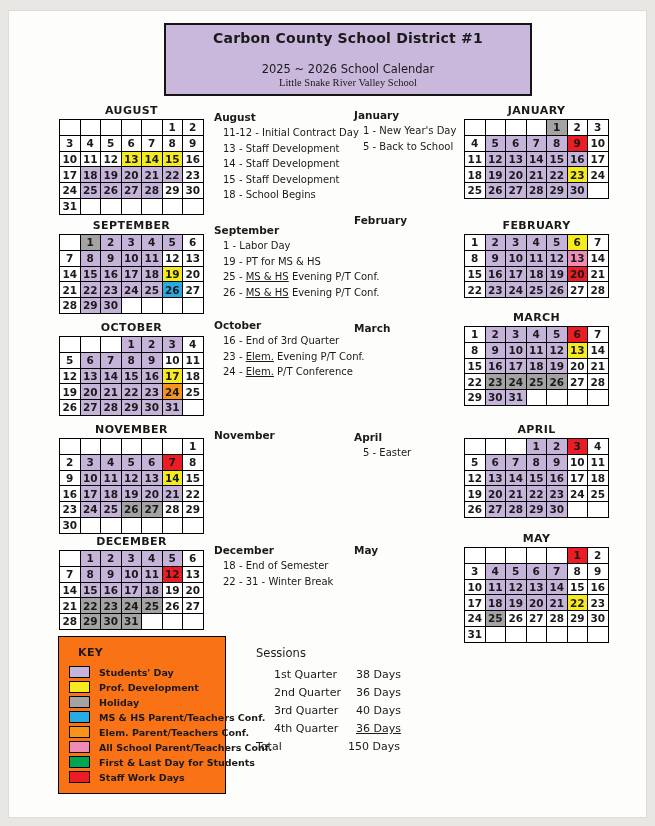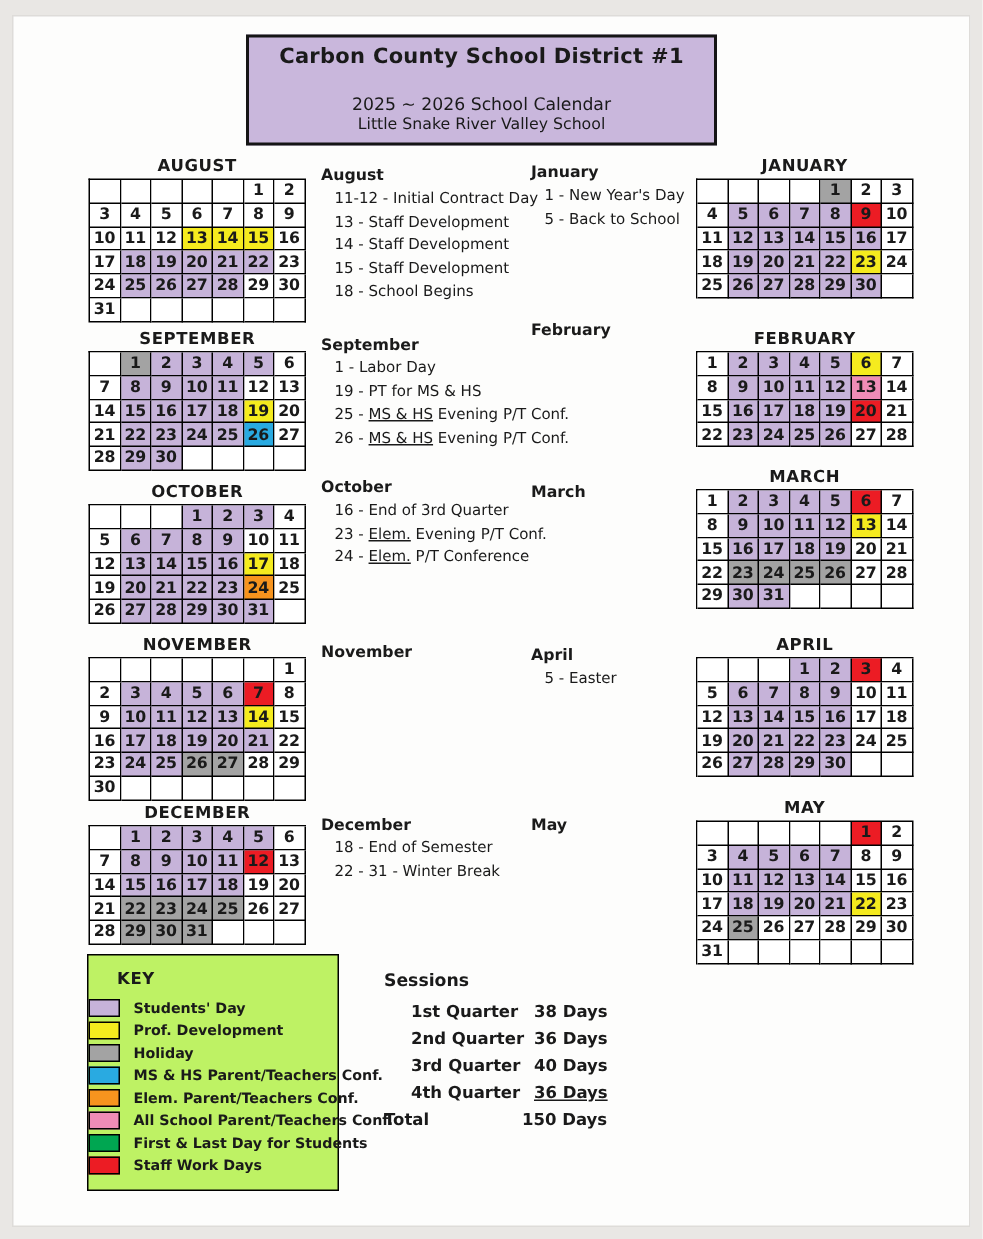--- a/index.html
+++ b/index.html
@@ -9,27 +9,27 @@
     font-family:"DejaVu Sans", sans-serif;
     color:#1a1a1a;
     position:relative;
   }
   .page {
     position:absolute; left:8px; top:10px; width:639px; height:808px;
     background:#fdfdfc; border:1px solid #dedcd9;
   }
   
   .header-box {
-    position:absolute; left:155px; top:12px; width:314px;
+    position:absolute; left:155px; top:12px; width:368px;
     background:#c9b7dc; border:2px solid #151515;
     text-align:center; padding:5px 2px 6px 2px;
   }
   .header-line1 { font-weight:bold; font-size:14px; letter-spacing:.2px; }
   .header-line2 { font-size:11.5px; margin-top:16px; }
-  .header-line3 { font-size:10.5px; margin-top:1px; }
+  .header-line3 { font-size:10.5px; margin-top:1px;font-family:Liberation Serif, serif; }
 
   
   .month { position:absolute; width:147px; text-align:center; }
   .mtitle { font-weight:bold; font-size:11px; letter-spacing:.4px; margin-bottom:2px; }
   .grid {
     display:grid; grid-template-columns:repeat(7,20.5px); grid-auto-rows:15.8px;
     border-top:1.5px solid #000; border-left:1.5px solid #000;
     width:145px; margin:0 auto;
   }
   .cell {
@@ -49,29 +49,29 @@
   .note-line { font-size:10px; margin:0 0 4.5px 9px; }
   .u { text-decoration:underline; }
   #n0{left:205px;top:100px} #n1{left:205px;top:213px} #n2{left:205px;top:308px}
   #n3{left:205px;top:418px} #n4{left:205px;top:533px}
   #n5{left:345px;top:98px}  #n6{left:345px;top:203px} #n7{left:345px;top:311px}
   #n8{left:345px;top:420px} #n9{left:345px;top:533px}
 
   
   .key {
     position:absolute; left:49px; top:625px; width:168px; height:158px;
-    border:1.5px solid #000; background:#bef264;
+    border:1.5px solid #000; background:#f97316;
   }
   .key-title { font-weight:bold; font-size:11px; margin:9px 0 7px 19px; letter-spacing:.4px; }
-  .key-row { display:flex; align-items:center; margin:0 0 3px 0;text-align:center; }
+  .key-row { display:flex; align-items:center; margin:0 0 3px 10px;text-align:center; }
   .swatch { width:21px; height:12px; border:1px solid #000; margin-right:9px; flex:none; }
   .key-label { font-size:9.5px; font-weight:bold; white-space:nowrap; }
 
   
-  .sessions { position:absolute; left:247px; top:635px; font-weight:bold; }
+  .sessions { position:absolute; left:247px; top:635px; font-weight:normal; }
   .sess-title { font-size:11.5px; margin-bottom:8px; }
   .sess-row { display:flex; font-size:11px; margin-bottom:5px; }
   .sess-label { width:82px; margin-left:18px; }
   .sess-row.total .sess-label { margin-left:0; width:92px; }
   .sess-row.total { margin-top:2px; }
 </style>
 <style>.c-sd{background:#c6b3d9}
 .c-pd{background:#f5eb1e}
 .c-hol{background:#a3a3a3}
 .c-mshs{background:#29aae1}

